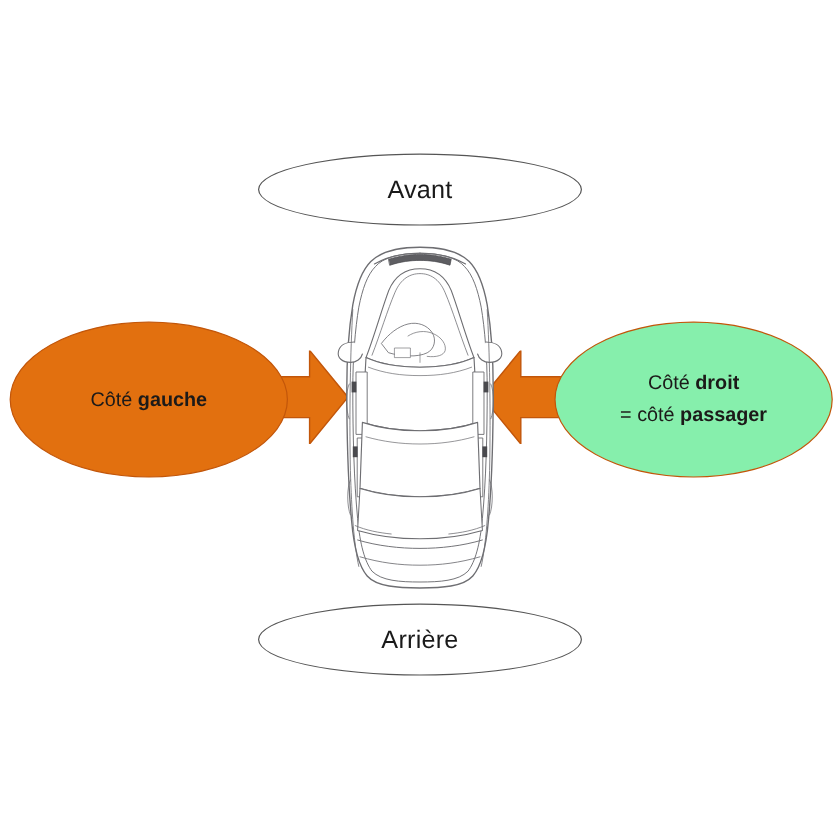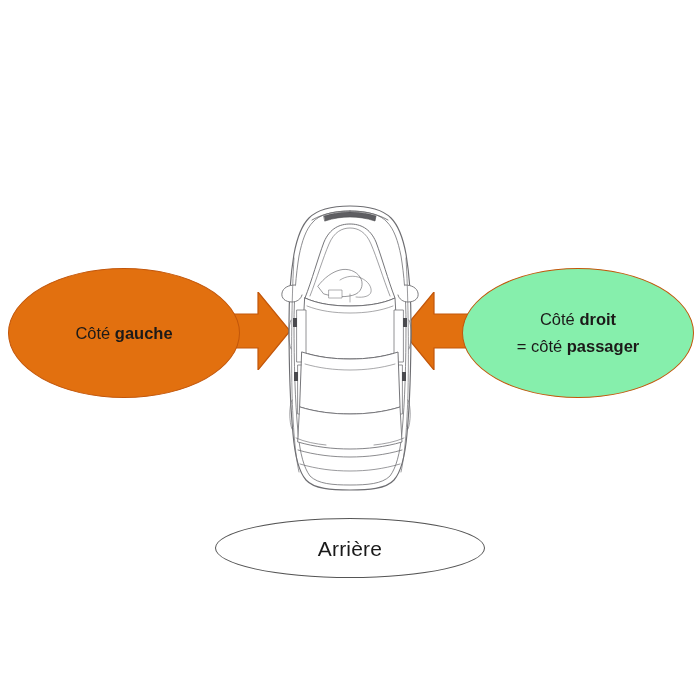--- a/index.html
+++ b/index.html
@@ -27,21 +27,21 @@
     justify-content: center;
     box-sizing: border-box;
   }
   .white-ellipse .label {
     font-size: 21px;
     color: #1a1a1a;
     letter-spacing: 0.2px;
     line-height: 1;
   }
   #ellipse-avant   { left: 215px; top: 128px; width: 270px; height: 60px; }
-  #ellipse-arriere { left: 215px; top: 518px; width: 270px; height: 60px; }
+  #ellipse-arriere { left: 215px; top: 503px; width: 270px; height: 60px; }
 
   
   .orange-ellipse {
     position: absolute;
     border-radius: 50%;
     box-sizing: border-box;
     display: flex;
     flex-direction: column;
     align-items: center;
     justify-content: center;
@@ -75,20 +75,23 @@
     width: 156px;
     height: 290px;
     z-index: 4;
   }
 </style>
 </head>
 <body>
 
 <div id="canvas">
 
+  <div class="white-ellipse" id="ellipse-avant">
+    <span class="label">Avant</span>
+  </div>
 
   <div class="white-ellipse" id="ellipse-arriere">
     <span class="label">Arrière</span>
   </div>
 
   <div class="orange-ellipse" id="ellipse-gauche" style="background:#E2700F; border:1.2px solid #C2560A;">
     <div class="line">
       <span>Côté </span><b>gauche</b>
     </div>
   </div>

